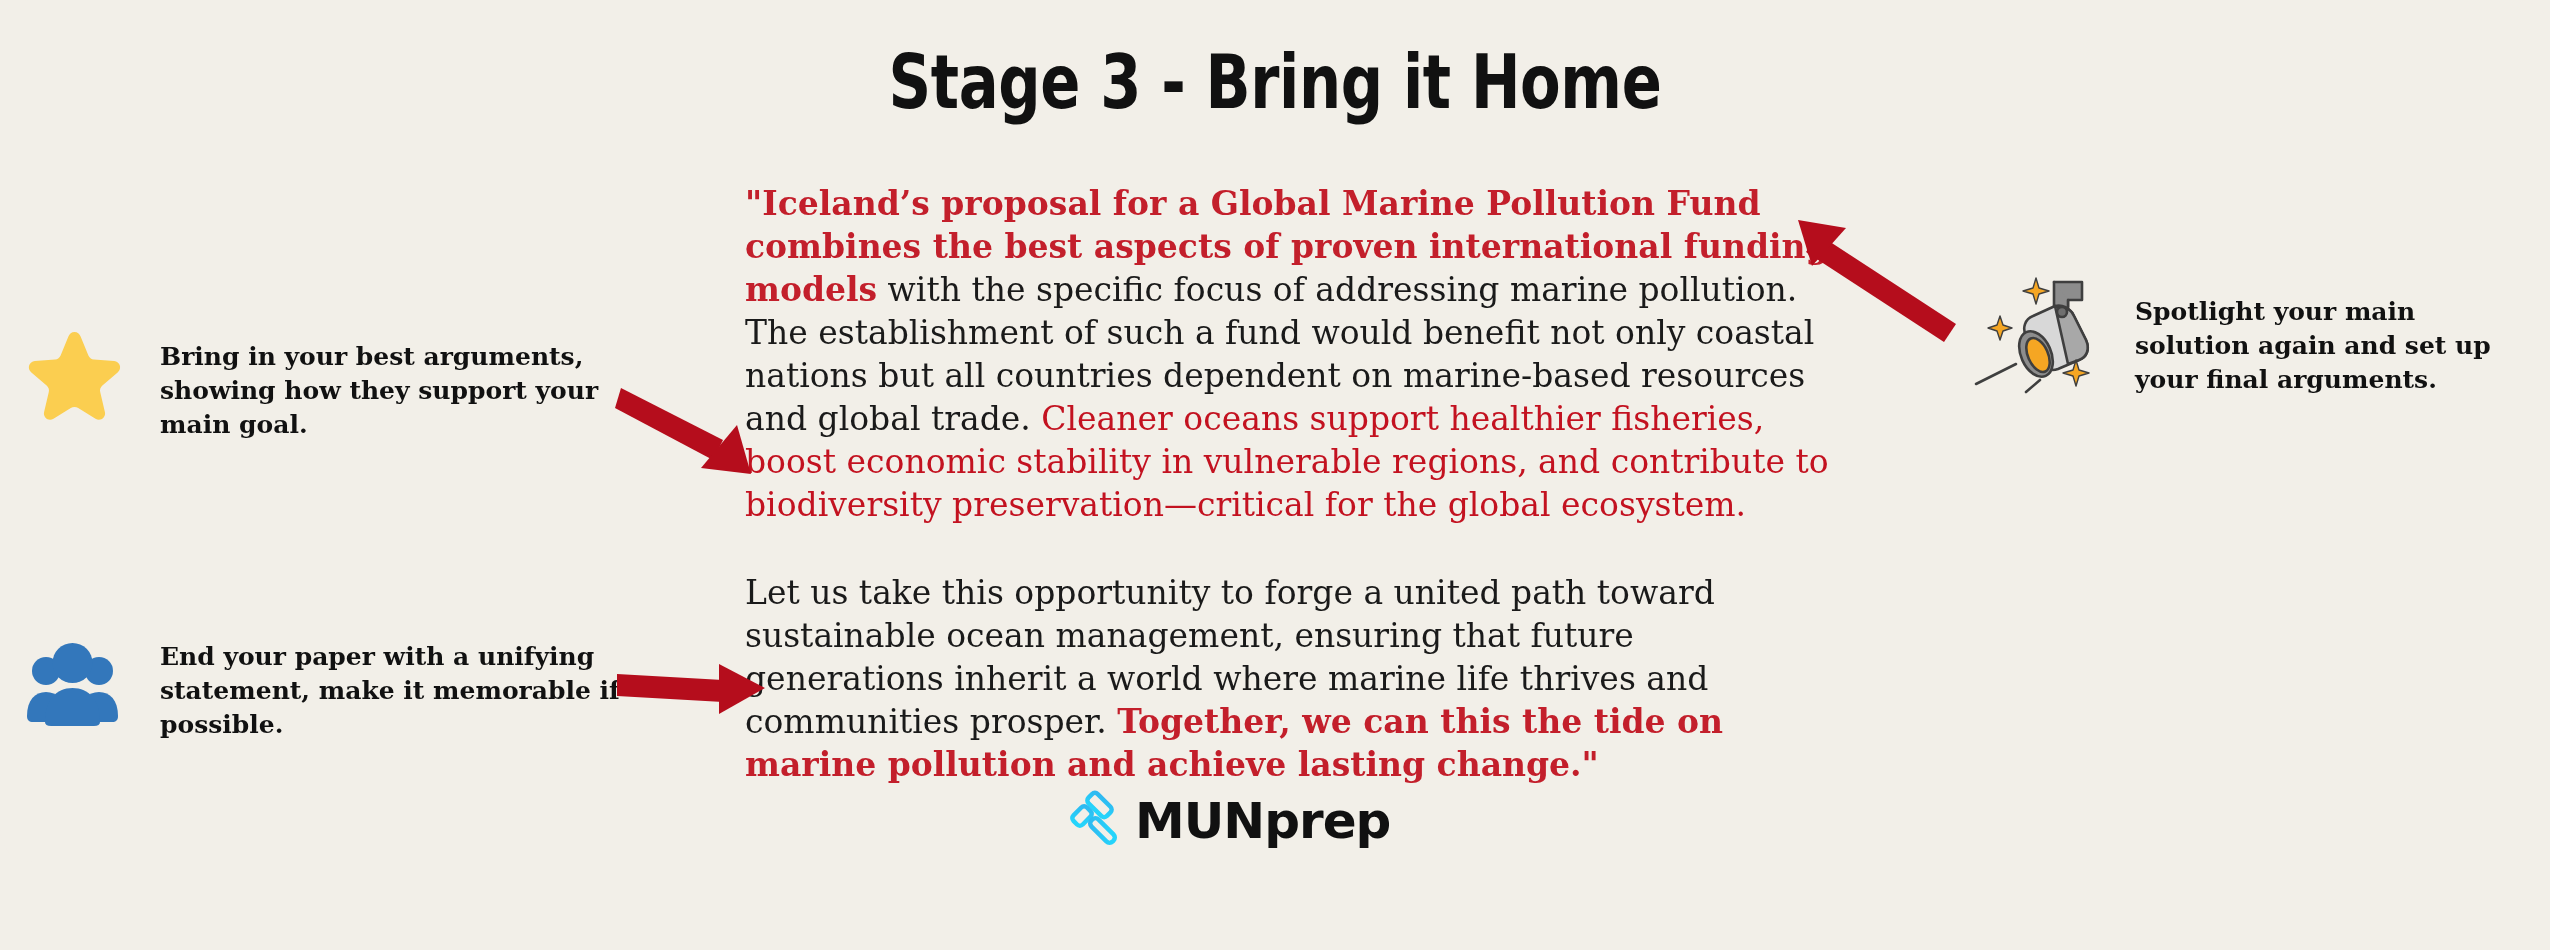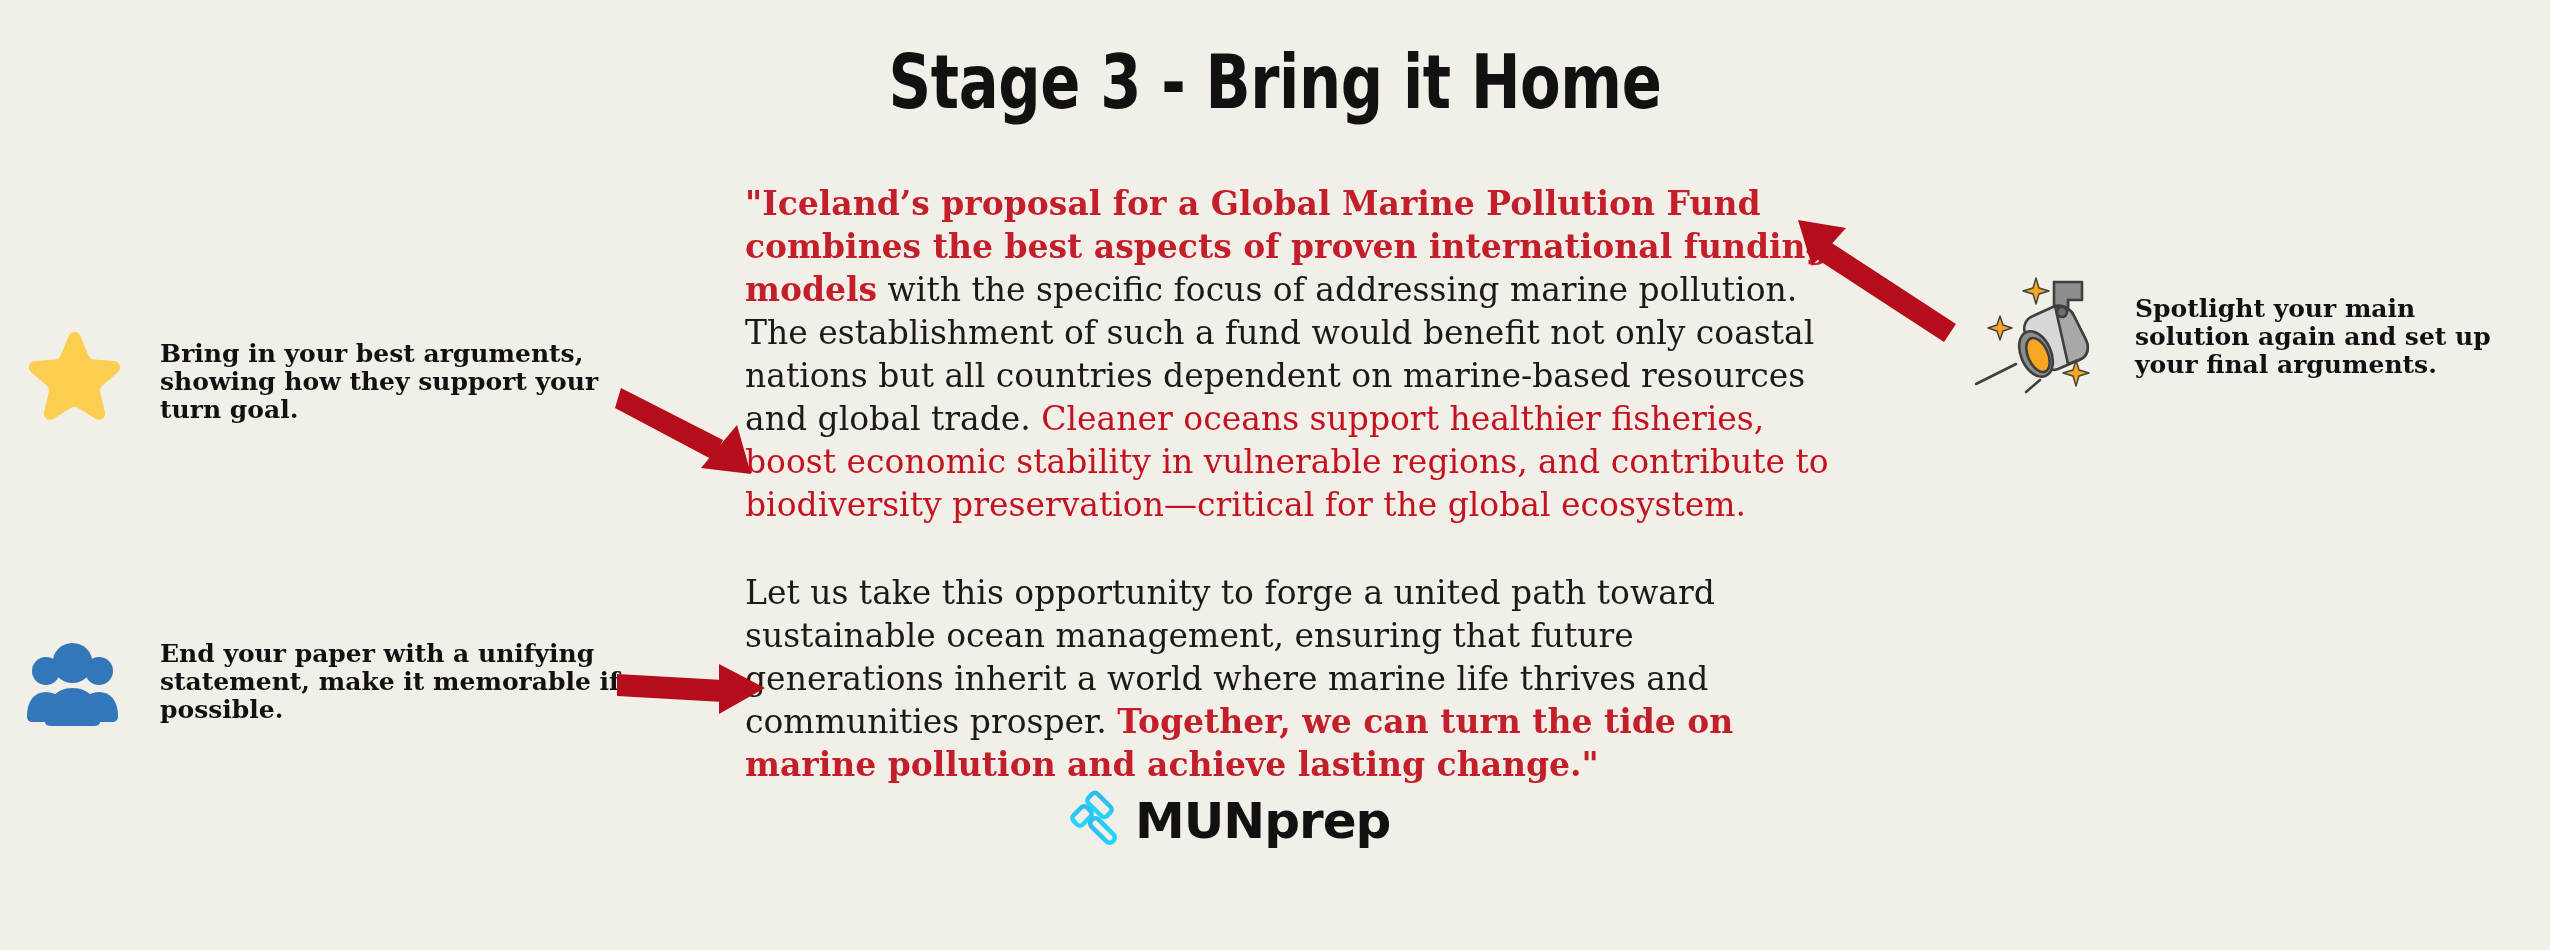--- a/index.html
+++ b/index.html
@@ -86,21 +86,21 @@
     letter-spacing: -1px;
     line-height: 1;
   }
 
   
   .annot {
     position: absolute;
     font-family: "DejaVu Serif", serif;
     font-weight: 700;
     font-size: 25px;
-    line-height: 28px;
+    line-height: 34px;
     color: #111111;
   }
   .annot-1 { left: 160px; top: 340px; width: 440px; }
   .annot-2 { left: 160px; top: 640px; width: 470px; }
   .annot-3 { left: 2135px; top: 295px; width: 400px; }
 
   
   .icon-star {
     position: absolute;
     left: 22px;
@@ -131,21 +131,21 @@
 <body>
 
 <div class="page">
 
   <div class="title">Stage 3 - Bring it Home</div>
 
   <div class="center-col">
 
     <p class="para"><span class="hl">"Iceland’s proposal for a Global Marine Pollution Fund combines the best aspects of proven international funding models</span><span> with the specific focus of addressing marine pollution. The establishment of such a fund would benefit not only coastal nations but all countries dependent on marine-based resources and global trade. </span><span class="hl2">Cleaner oceans support healthier fisheries, boost economic stability in vulnerable regions, and contribute to biodiversity preservation—critical for the global ecosystem.</span></p>
 
-    <p class="para second"><span>Let us take this opportunity to forge a united path toward sustainable ocean management, ensuring that future generations inherit a world where marine life thrives and communities prosper. </span><span class="hl">Together, we can turn the tide on marine pollution and achieve lasting change."</span></p>
+    <p class="para second"><span>Let us take this opportunity to forge a united path toward sustainable ocean management, ensuring that future generations inherit a world where marine life thrives and communities prosper. </span><span class="hl">Together, we can this the tide on marine pollution and achieve lasting change."</span></p>
 
   </div>
 
   <div class="logo">
     <span>
       <svg width="62" height="62" viewBox="0 0 62 62">
         <defs>
           <linearGradient id="gavGrad" x1="0" y1="0" x2="0.4" y2="1">
             <stop offset="0%" stop-color="#2fb8f0"></stop>
             <stop offset="100%" stop-color="#25d4fb"></stop>
@@ -180,21 +180,21 @@
                L26.8 70
                C27.4 67.5 26.6 65.1 24.6 63.4
                L9.1 50.2
                C4.8 46.5 7.2 39.6 12.8 39.1
                L33.1 37.5
                C35.7 37.3 37.6 35.8 38.6 33.4
                L46.4 14.6
                C47.5 12 49.5 10 52.5 10 Z" fill="#fbce50"></path>
     </svg>
   </div>
-  <div class="annot annot-1">Bring in your best arguments, showing how they support your turn goal.</div>
+  <div class="annot annot-1">Bring in your best arguments, showing how they support your main goal.</div>
 
   <div class="icon-people">
     <svg width="95" height="88" viewBox="0 0 95 88">
       <g fill="#3377bb">
         <circle cx="21" cy="33" r="14"></circle>
         <path d="M2 78 C2 62 10 54 21 54 C32 54 40 62 40 78 C40 82 38 84 34 84 L8 84 C4 84 2 82 2 78 Z"></path>
         <circle cx="74" cy="33" r="14"></circle>
         <path d="M55 78 C55 62 63 54 74 54 C85 54 93 62 93 78 C93 82 91 84 87 84 L61 84 C57 84 55 82 55 78 Z"></path>
         <circle cx="47.5" cy="25" r="20"></circle>
         <path d="M20 84 C20 62 31 50 47.5 50 C64 50 75 62 75 84 C75 86.5 73 88 69 88 L26 88 C22 88 20 86.5 20 84 Z"></path>

